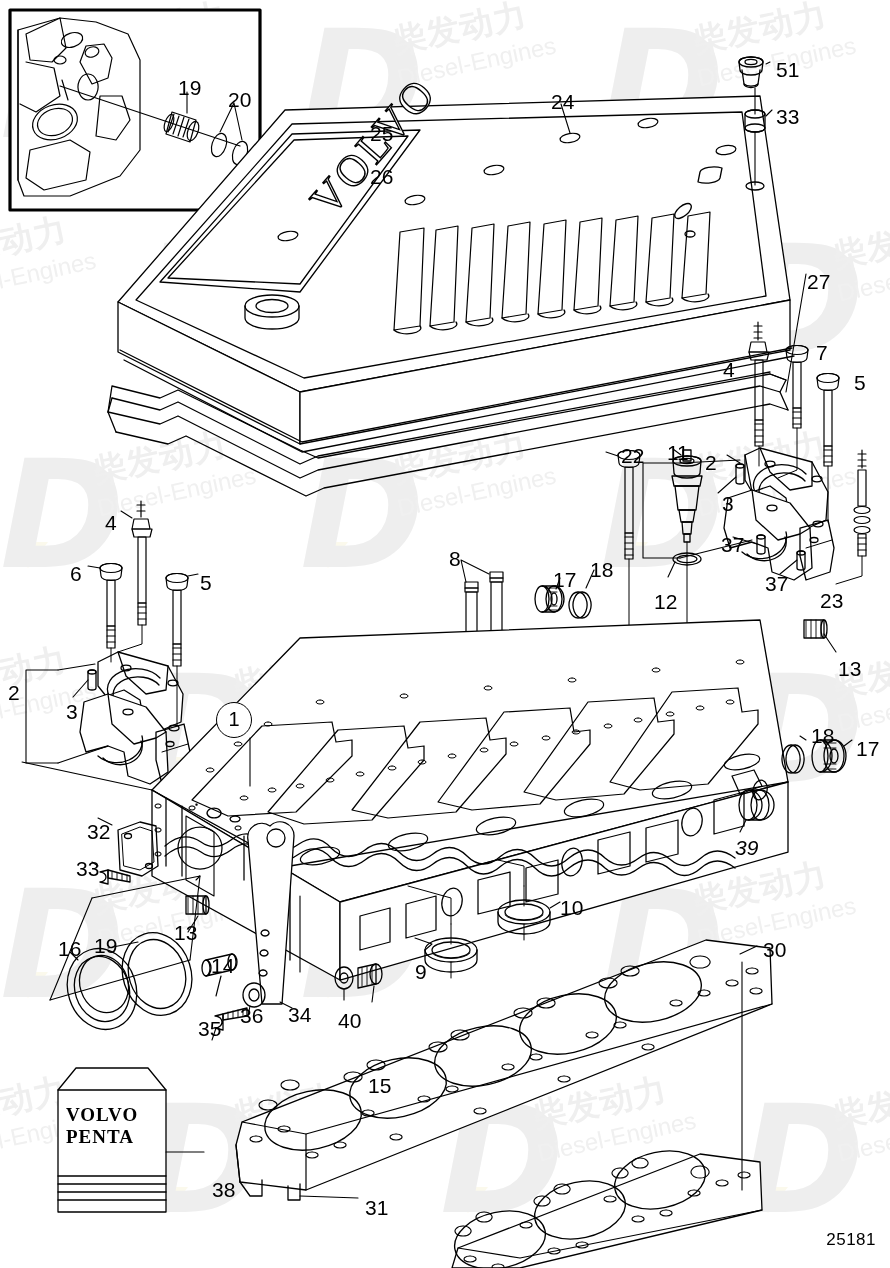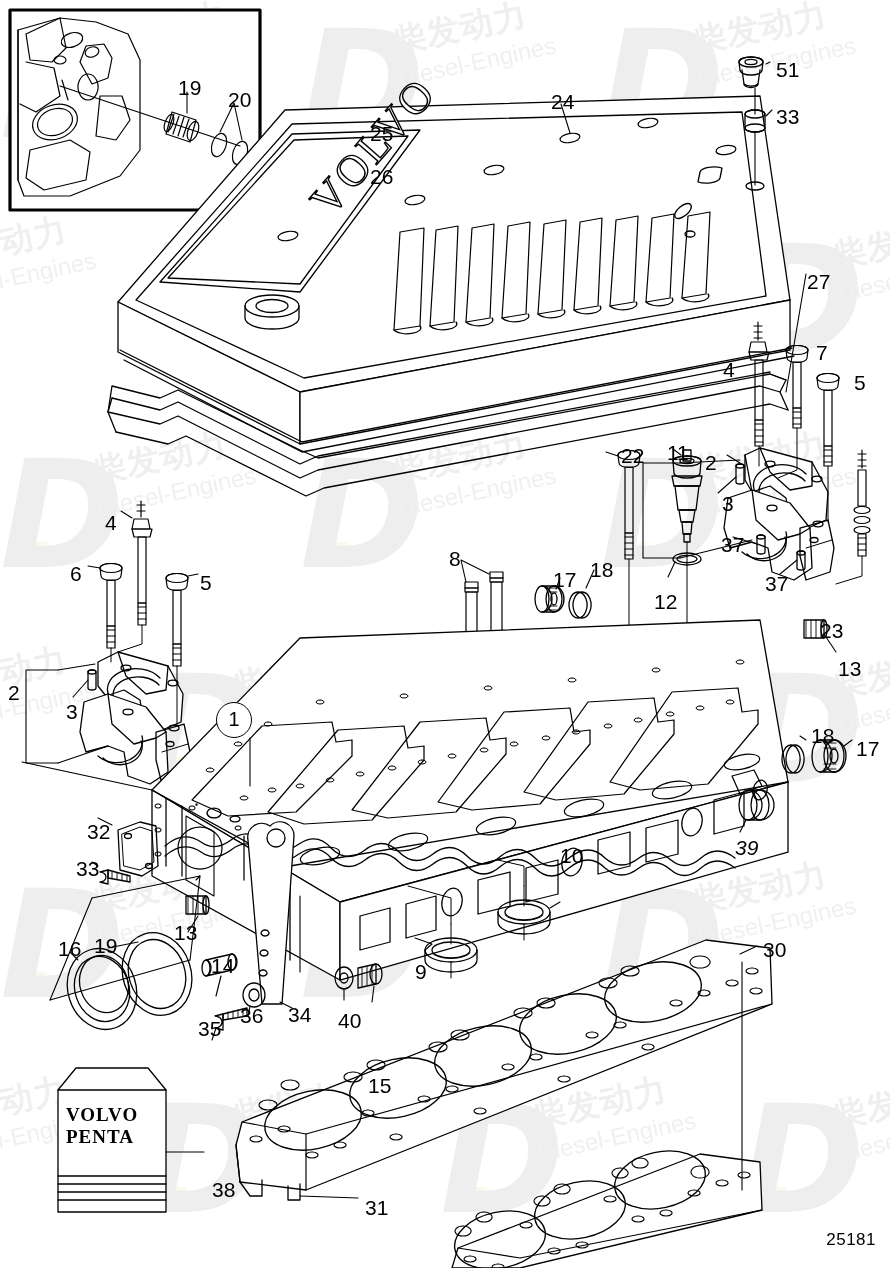--- a/index.html
+++ b/index.html
@@ -742,21 +742,21 @@
       <div class="cal" style="left: 723px; top: 358px;">4</div>
       <div class="cal" style="left: 816px; top: 341px;">7</div>
       <div class="cal" style="left: 854px; top: 371px;">5</div>
       <div class="cal" style="left: 589px; top: 444px; margin-left: 32px;">22</div>
       <div class="cal" style="left: 667px; top: 441px; text-align: right;">11</div>
       <div class="cal" style="left: 705px; top: 451px;">2</div>
       <div class="cal" style="left: 722px; top: 492px;">3</div>
       <div class="cal" style="left: 721px; top: 533px;">37</div>
       <div class="cal" style="left: 765px; top: 572px;">37</div>
       <div class="cal" style="left: 654px; top: 590px; text-align: center;">12</div>
-      <div class="cal" style="left: 820px; top: 589px; margin-top: 30px;">23</div>
+      <div class="cal" style="left: 820px; top: 589px;">23</div>
       <div class="cal" style="left: 838px; top: 657px;">13</div>
       <div class="cal" style="left: 105px; top: 511px;">4</div>
       <div class="cal" style="left: 70px; top: 562px;">6</div>
       <div class="cal" style="left: 200px; top: 571px;">5</div>
       <div class="cal" style="left: 8px; top: 681px;">2</div>
       <div class="cal" style="left: 66px; top: 700px;">3</div>
       <div class="cal" style="left: 449px; top: 547px;">8</div>
       <div class="cal" style="left: 553px; top: 568px;">17</div>
       <div class="cal" style="left: 590px; top: 558px;">18</div>
       <div class="cal" style="left: 811px; top: 724px;">18</div>
@@ -768,21 +768,21 @@
       <div class="cal" style="left: 174px; top: 921px;">13</div>
       <div class="cal" style="left: 58px; top: 937px;">16</div>
       <div class="cal" style="left: 94px; top: 934px;">19</div>
       <div class="cal" style="left: 211px; top: 954px;">14</div>
       <div class="cal" style="left: 198px; top: 1017px;">35</div>
       <div class="cal" style="left: 240px; top: 1004px;">36</div>
       <div class="cal" style="left: 288px; top: 1003px;">34</div>
       <div class="cal" style="left: 338px; top: 1009px;">40</div>
       <div class="cal" style="left: 368px; top: 1074px;">15</div>
       <div class="cal" style="left: 415px; top: 960px;">9</div>
-      <div class="cal" style="left: 560px; top: 844px;">10</div>
+      <div class="cal" style="left: 560px; top: 896px;">10</div>
       <div class="cal" style="left: 763px; top: 938px;">30</div>
       <div class="cal" style="left: 365px; top: 1196px;">31</div>
       <div class="cal" style="left: 212px; top: 1178px;">38</div>
     </div>
 
   <div class="dwgno">25181</div>
 
 </div>
 
 </body></html>

